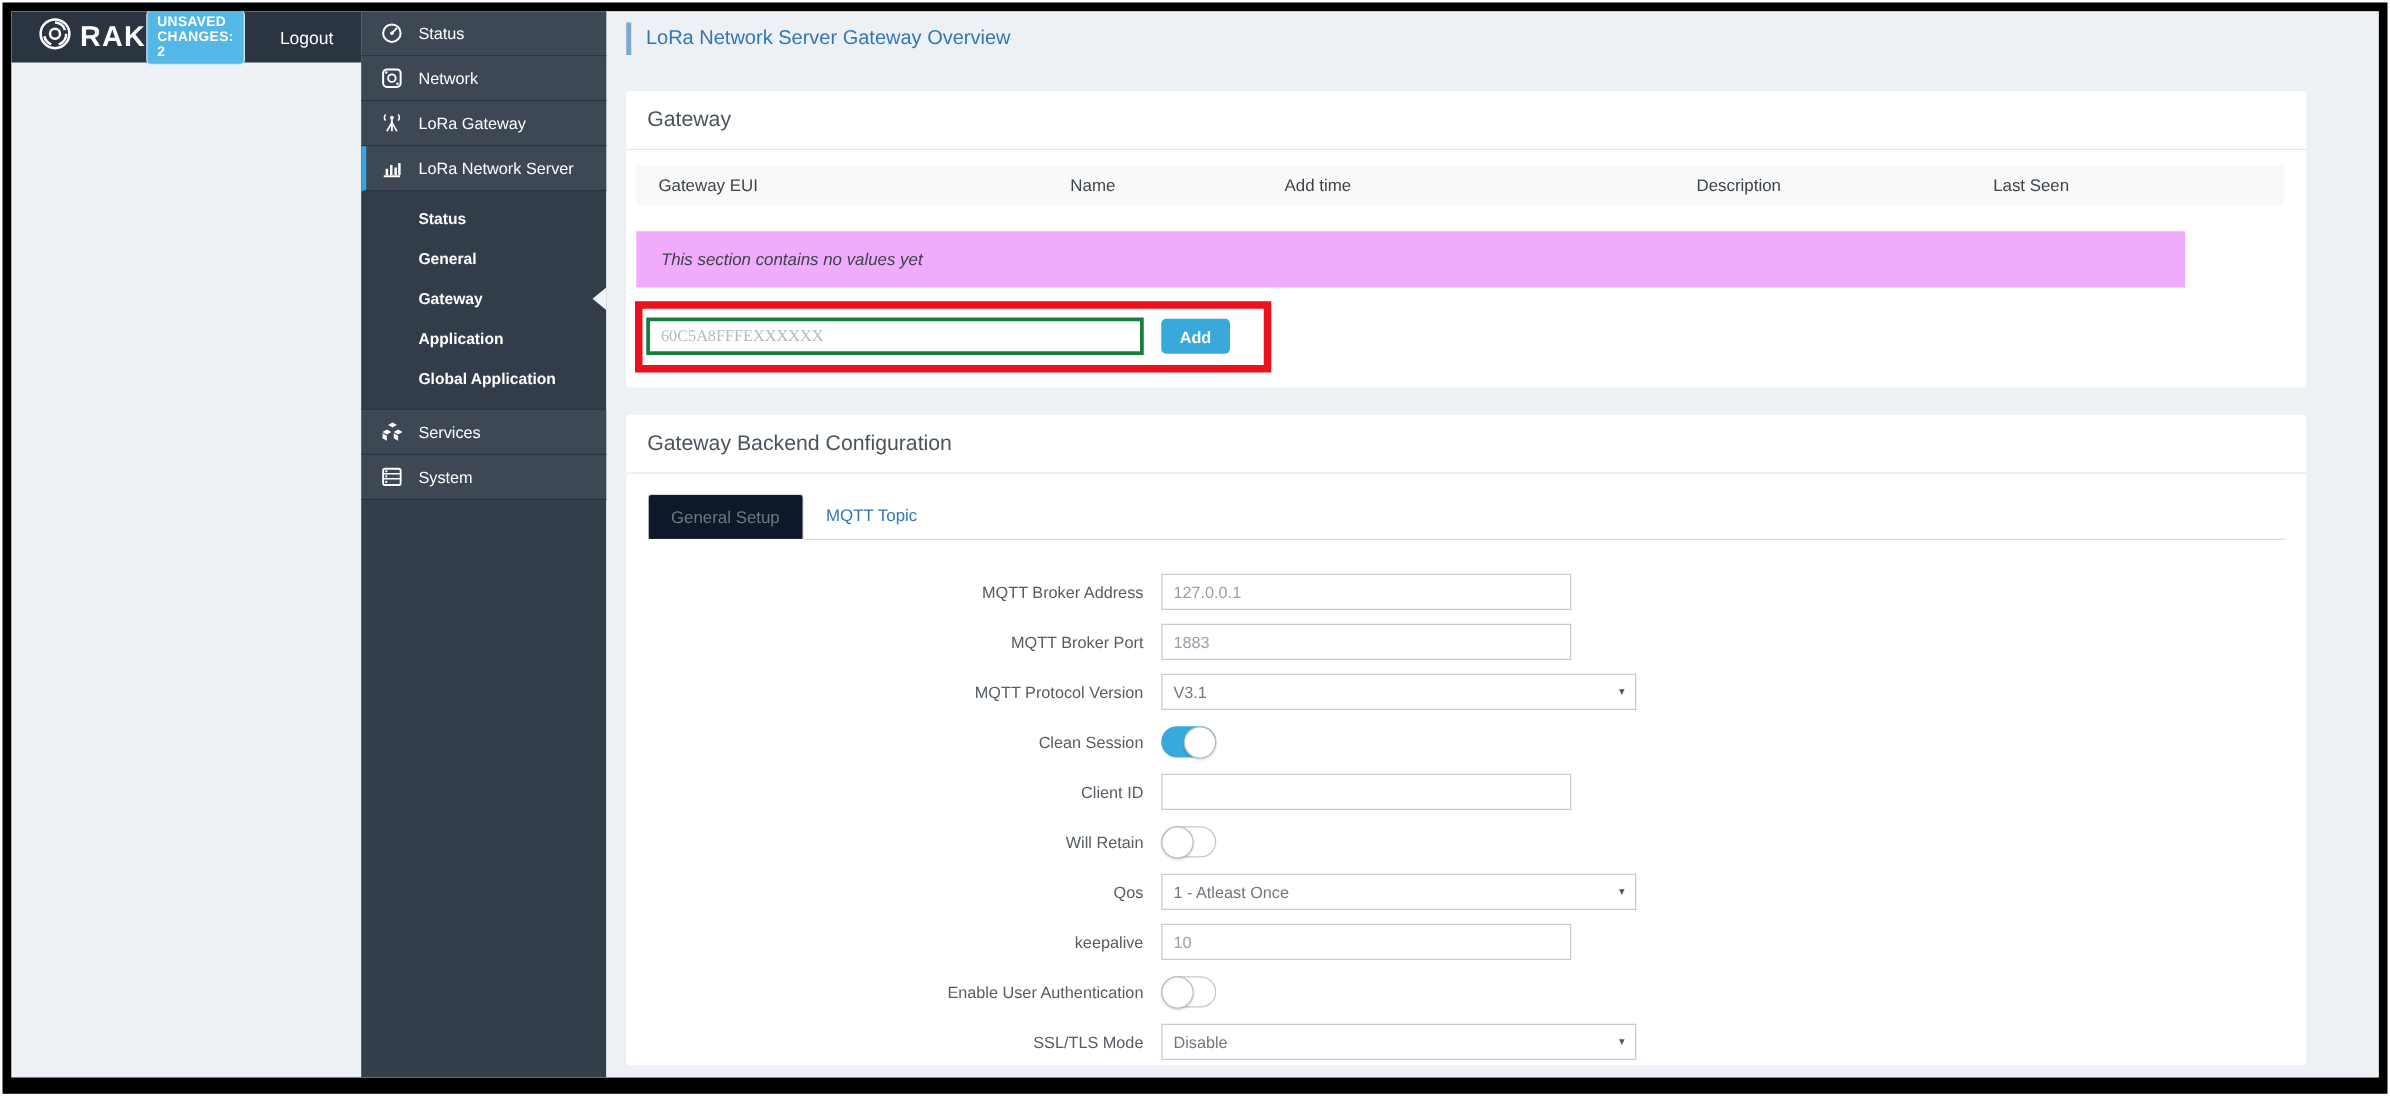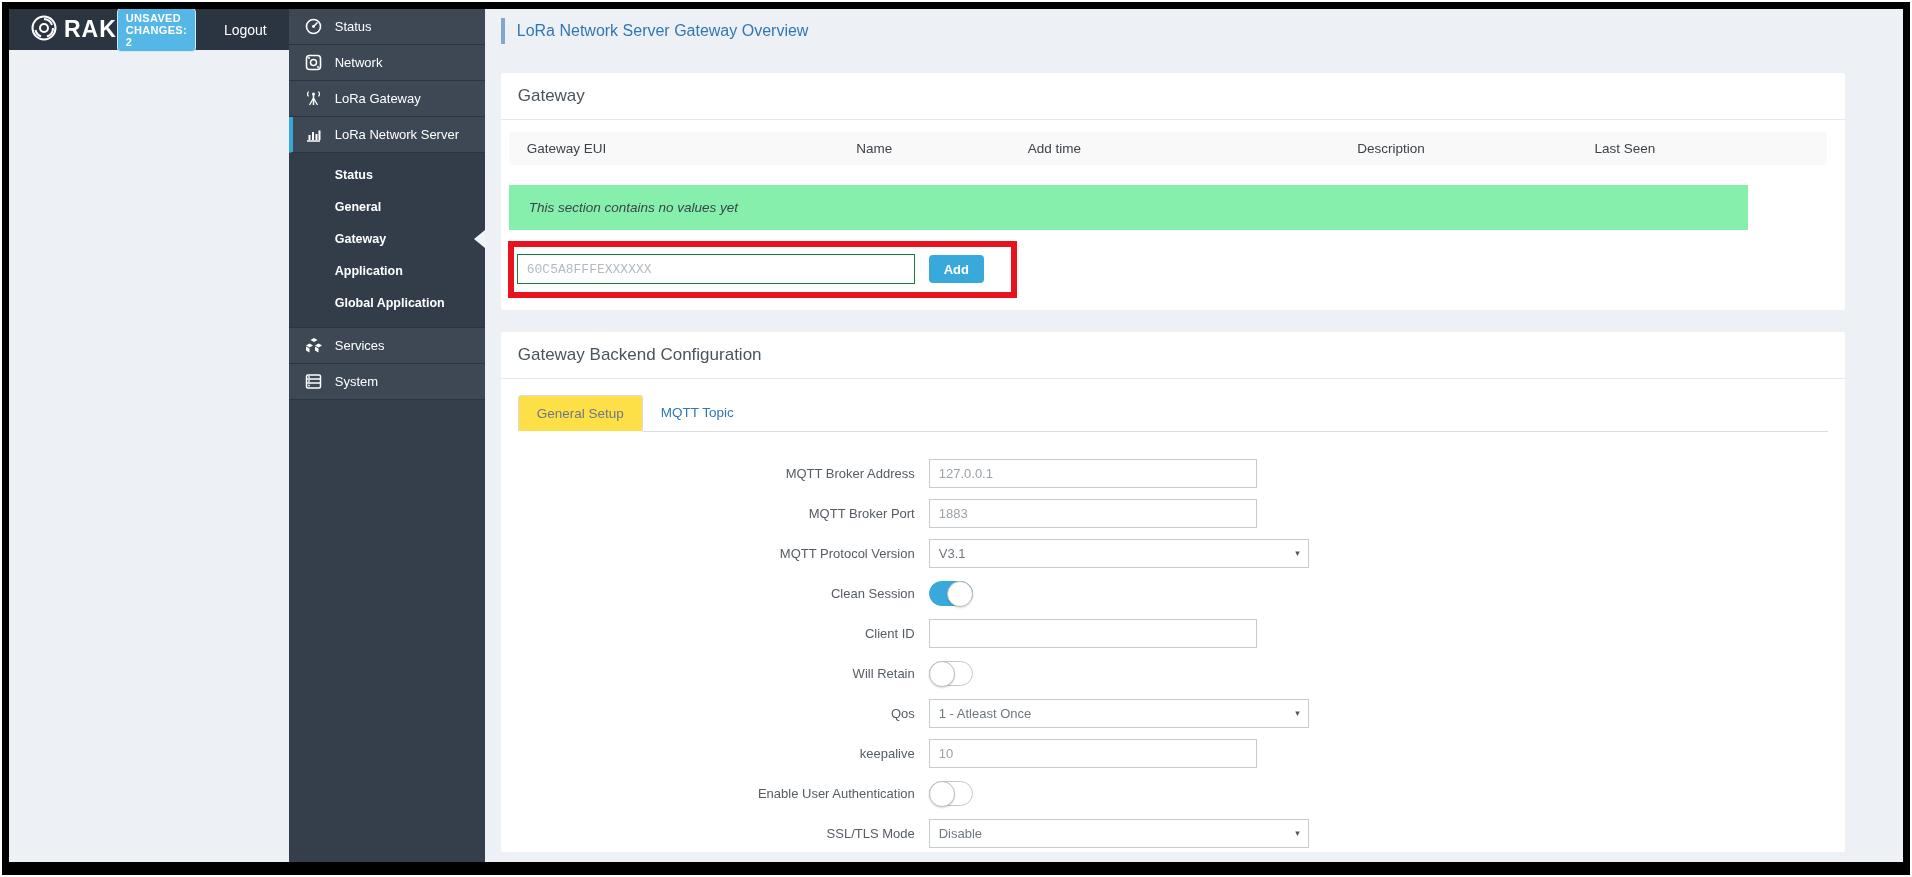--- a/index.html
+++ b/index.html
@@ -39,35 +39,35 @@
   .page-title { color:#3177b5; font-size:16px; }
 
   
   .card { background:#fff; border-radius:2px; }
   .card-head { padding:13px 17px; font-size:17px; color:#4a545e; border-bottom:1px solid #e8e8e8; }
 
   
   .gw-section { padding:12px 18px 26px 8px; }
   table.gw { width:100%; border-collapse:collapse; }
   table.gw th { background:#f9f9f9; text-align:left; font-weight:normal; color:#3c434a; font-size:13.5px; padding:9px 10px 9px 18px; }
-  .empty-band { background:#86efac; width:94%; margin-top:20px; padding:15px 20px; font-style:italic; color:#3c434a; font-size:13.5px; }
+  .empty-band { background:#f0abfc; width:94%; margin-top:20px; padding:15px 20px; font-style:italic; color:#3c434a; font-size:13.5px; }
   .eui-row { margin:24px 0 0 8px; position:relative; display:inline-flex; align-items:center; gap:14px; }
   .annotation-box { position:absolute; left:-9px; top:-13px; width:calc(100% + 42px); height:calc(100% + 27px);
                     border:6px solid #e8131d; pointer-events:none; }
-  .eui-input { width:398px; height:30px; border:1px solid #15803d; padding:12px 9px; font-size:13px; color:#b3bac1;
-               font-family:Liberation Mono, monospace; outline:none; }
+  .eui-input { width:398px; height:30px; border:3px solid #15803d; padding:12px 9px; font-size:13px; color:#b3bac1;
+               font-family:Liberation Serif, serif; outline:none; }
   .add-btn { background:#39a9dc; color:#fff; border:none; border-radius:4px; height:28px; padding:0 15px;
              font-size:13px; font-weight:bold; cursor:pointer; font-family:"Liberation Sans", sans-serif; }
 
   
   .card2 { margin-top:22px; height:520px; }
   .tabs-wrap { padding:16px 17px 0 17px; }
   .tabs { display:flex; border-bottom:1px solid #ddd; }
   .tab { font-size:13.5px; padding:10px 18px; margin-bottom:-1px; cursor:pointer; }
-  .tab.active { color:#6f7880; background:#fde047; border:1px solid #ddd; border-bottom:1px solid #fff; border-radius:3px 3px 0 0; }
+  .tab.active { color:#6f7880; background:#0f172a; border:1px solid #ddd; border-bottom:1px solid #fff; border-radius:3px 3px 0 0; }
   .tab.link { color:#3177b5; }
 
   .form { padding:26px 0 0 0; }
   .form-row { display:flex; align-items:center; margin-bottom:10px; min-height:30px; }
   .form-label { width:428px; text-align:right; padding-right:14px; color:#555c63; font-size:13px; }
   .ctl-text { width:328px; height:29px; border:1px solid #c6cbd0; padding:0 9px; font-size:13px; color:#9aa1a8;
               font-family:"Liberation Sans", sans-serif; outline:none; background:#fff; }
   .ctl-select { width:380px; height:29px; border:1px solid #c6cbd0; background:#fff; display:flex; align-items:center;
                 padding:0 9px; font-size:13px; color:#6f7press880; color:#6f7880; cursor:pointer; position:relative; }
   .ctl-select .caret { position:absolute; right:8px; font-size:9px; color:#555; }

